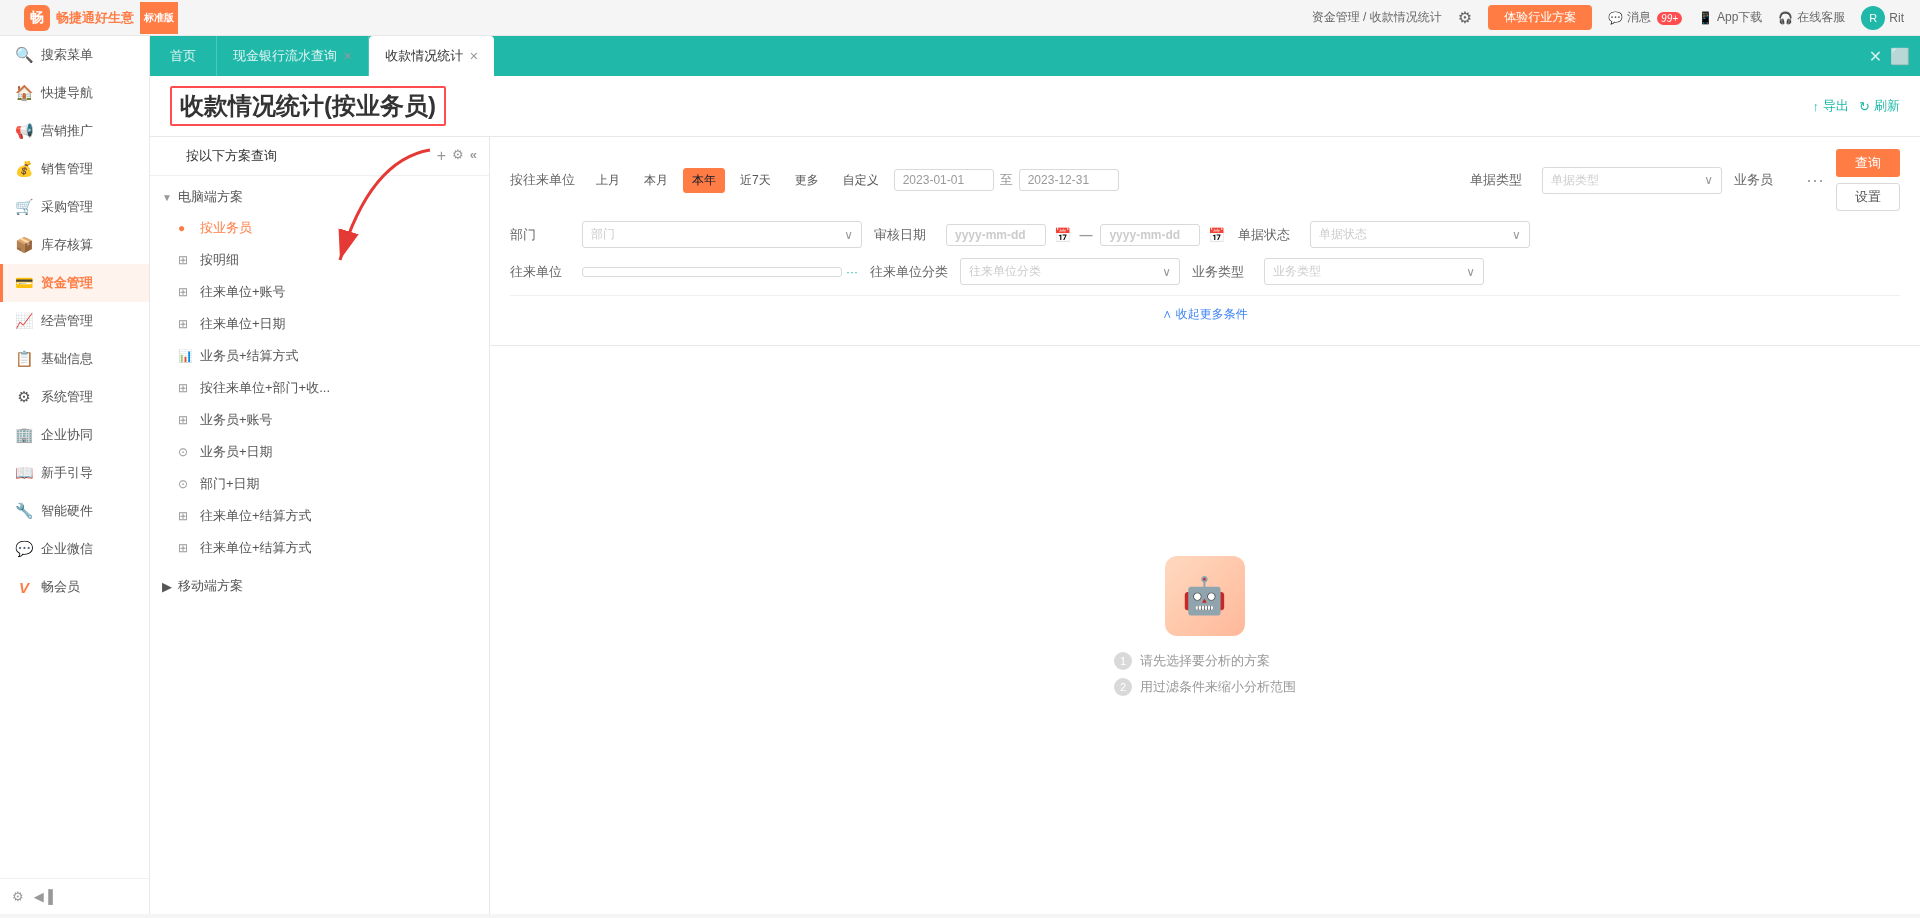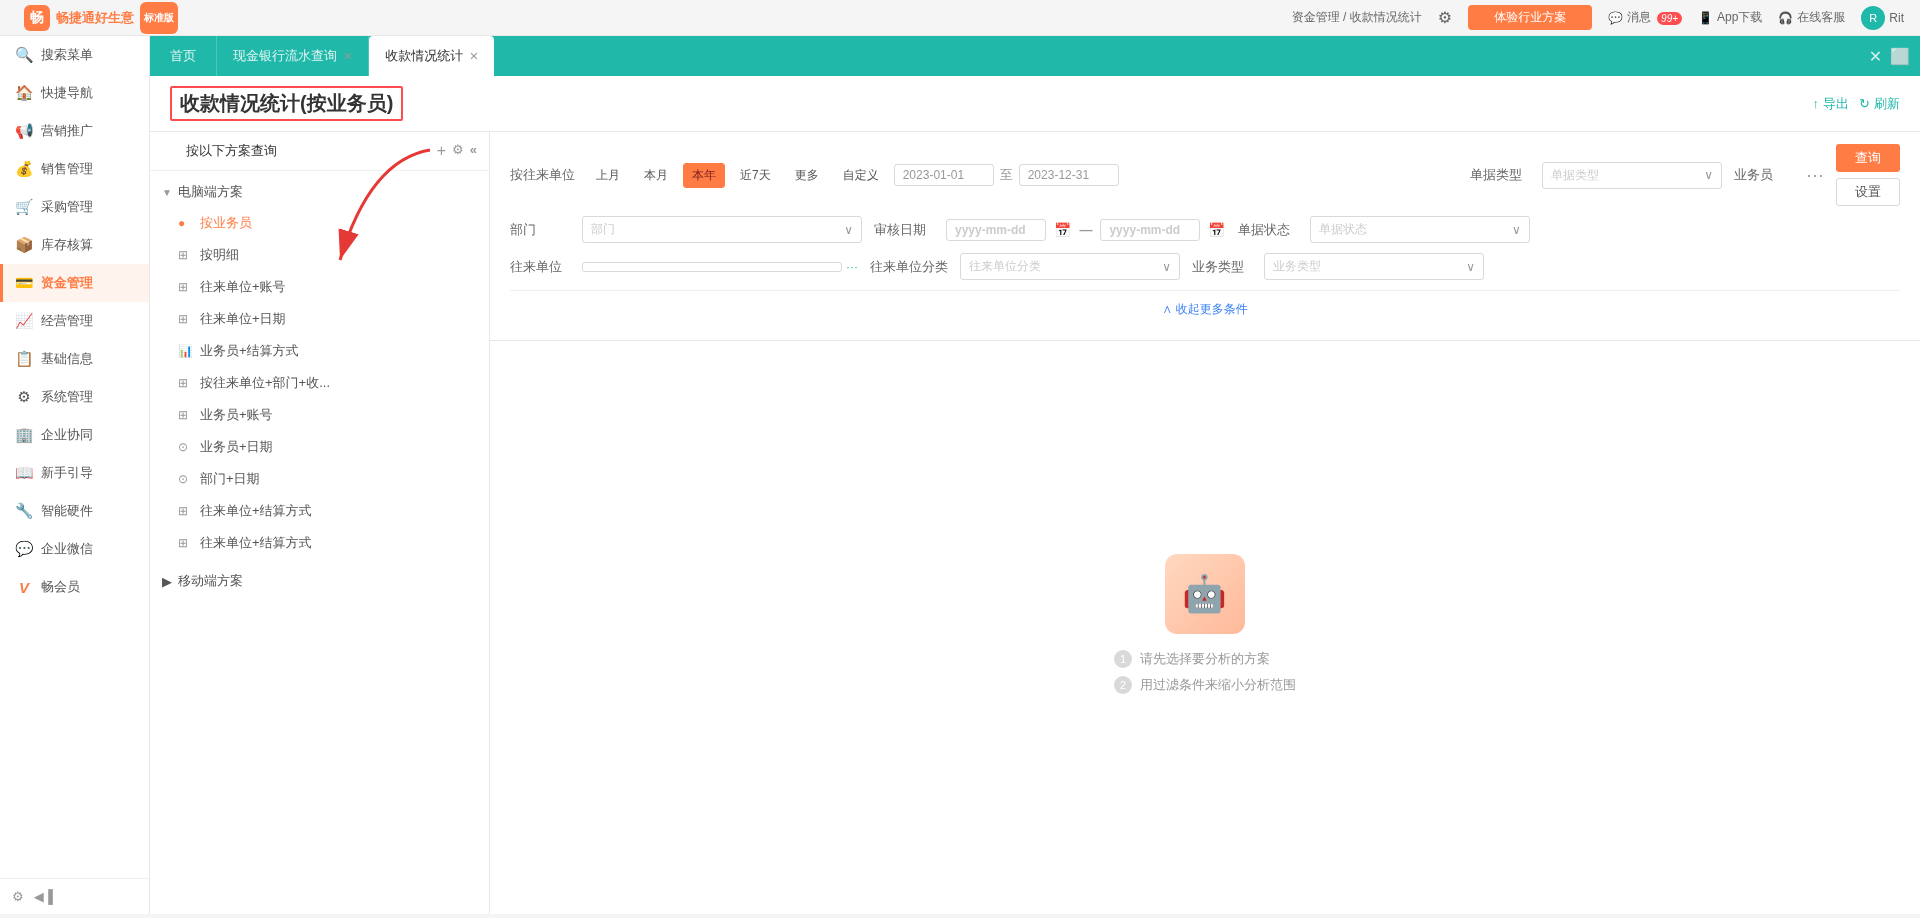--- a/index.html
+++ b/index.html
@@ -81,21 +81,21 @@
 
     
     .page-header {
       background: #fff;
       padding: 10px 20px;
       display: flex; align-items: center; justify-content: space-between;
       border-bottom: 1px solid #e8e8e8;
       flex-shrink: 0;
     }
     .page-title {
-      font-size: 20px;
+      font-size: 24px;
       font-weight: 600;
       color: #333;
       border: 2px solid #ff4d4f;
       padding: 2px 8px;
       border-radius: 2px;
     }
     .page-actions { display: flex; gap: 10px; align-items: center; }
     .btn-export, .btn-refresh {
       display: flex; align-items: center; gap: 4px;
       color: #1fb8a9; font-size: 13px; cursor: pointer;
@@ -165,21 +165,21 @@
     .filter-label { color: #666; font-size: 13px; min-width: 60px; }
     .filter-control {
       display: flex; align-items: center; gap: 6px;
       flex: 1;
     }
     .date-btn {
       padding: 3px 8px; border-radius: 3px; cursor: pointer;
       font-size: 12px; color: #555; border: 1px solid transparent;
     }
     .date-btn.active {
-      background: #ff7d45; color: #7f1d1d; border-color: #ff7d45;
+      background: #ff7d45; color: #0f172a; border-color: #ff7d45;
     }
     .date-input {
       border: 1px solid #d9d9d9; border-radius: 3px;
       padding: 3px 8px; font-size: 12px; color: #999;
       min-width: 100px;
     }
     .filter-select {
       border: 1px solid #d9d9d9; border-radius: 3px;
       padding: 4px 8px; font-size: 12px; color: #555;
       display: flex; align-items: center; gap: 6px;
@@ -245,34 +245,34 @@
       display: flex; align-items: center; justify-content: flex-end;
       padding: 0 16px; gap: 16px;
     }
     .top-utility-item {
       display: flex; align-items: center; gap: 4px;
       font-size: 12px; color: #666; cursor: pointer;
     }
     .orange-btn {
       background: #ff7d45; color: #fff;
       border: none; border-radius: 4px;
-      padding: 4px 26px; font-size: 12px; cursor: pointer;
+      padding: 4px 16px; font-size: 12px; cursor: pointer;
     }
     .gear-btn { color: #666; font-size: 16px; cursor: pointer; }
   </style>
 </head>
 <body>
 
 <div class="top-utility">
   <div style="margin-right:auto; display:flex; align-items:center; gap:8px; padding-left:8px;">
 
     <div style="display:flex;align-items:center;gap:6px;color:#ff7d45;font-size:13px;font-weight:bold;">
       <div style="width:26px;height:26px;background:#ff7d45;border-radius:6px;display:flex;align-items:center;justify-content:center;color:#fff;font-size:14px;">畅</div>
       <span>畅捷通好生意</span>
-      <span style="font-size:10px;background:#ff7d45;color:#fff;padding:9px 4px;border-radius:6px;">标准版</span>
+      <span style="font-size:10px;background:#ff7d45;color:#fff;padding:9px 4px;border-radius:0;">标准版</span>
     </div>
   </div>
   <div style="display:flex;align-items:center;gap:4px;color:#666;font-size:12px;">
     <span>资金管理 / 收款情况统计</span>
   </div>
   <span class="gear-btn">⚙</span>
   <button class="orange-btn">体验行业方案</button>
   <div class="top-utility-item">
     <span>💬</span>
     <span>消息</span>

